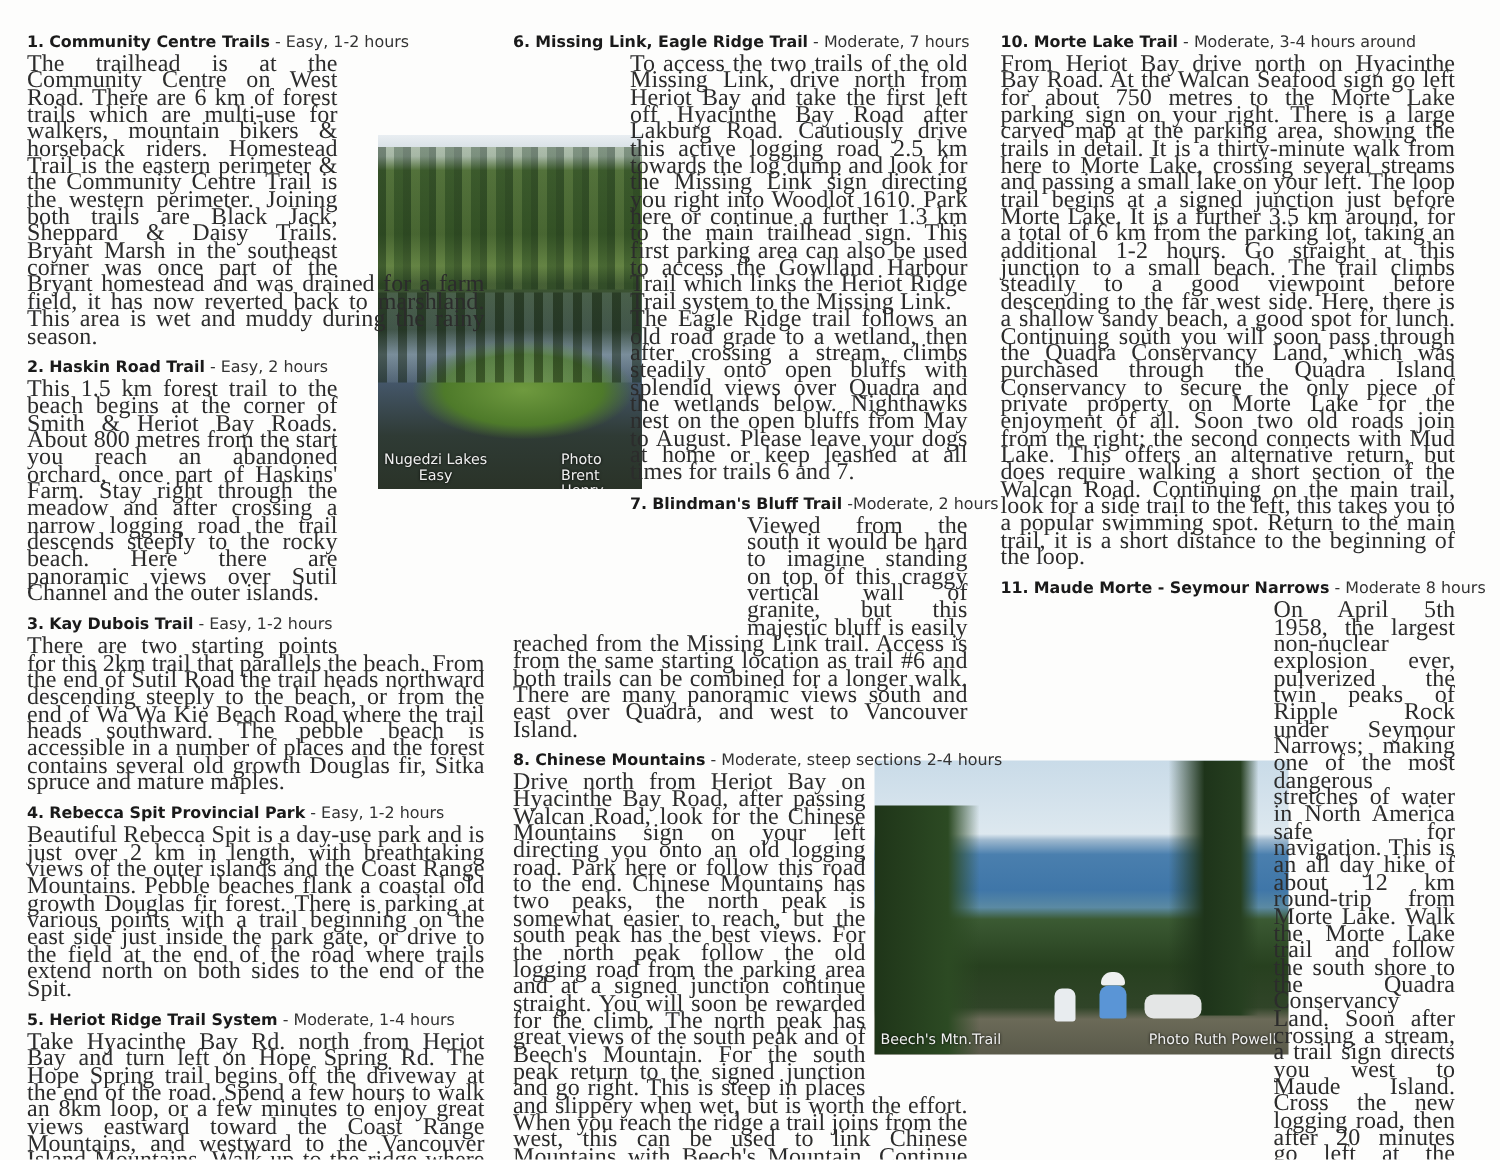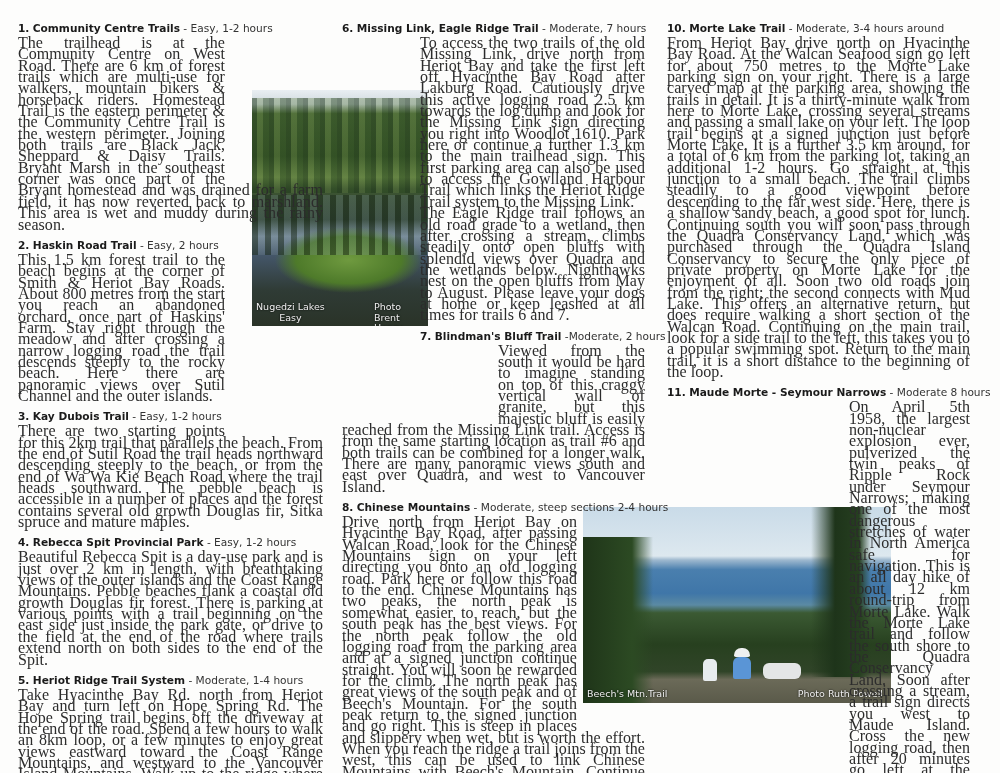--- a/index.html
+++ b/index.html
@@ -45,21 +45,21 @@
     #photo1 .trees {
       position: absolute; left: 0; top: 8px; width: 100%; height: 95px;
       background:
         repeating-linear-gradient(90deg, rgba(30,55,25,0.55) 0 5px, rgba(90,120,60,0.35) 5px 11px, rgba(40,70,30,0.5) 11px 17px);
     }
     #photo1 .refl {
       position: absolute; left: 0; top: 105px; width: 100%; height: 60px;
       background:
         repeating-linear-gradient(90deg, rgba(30,45,30,0.55) 0 6px, rgba(120,140,150,0.25) 6px 13px);
     }
-    #photo2 { left: 583px; top: 507px; width: 308px; height: 196px;
+    #photo2 { left: 583px; top: 507px; width: 276px; height: 196px;
       background:
         linear-gradient(to bottom, #c9dbe8 0%, #dde8ef 25%, #9fb9cf 27%, #4a7fae 32%, #3f76a8 44%, #5b8aa3 50%, #3b5a33 54%, #27401f 70%, #304428 84%, #6b6a58 88%, #5a5a4a 100%);
       text-align: center;
     }
     #photo2 .leftTrees {
       position: absolute; left: 0; top: 30px; width: 70px; height: 166px;
       background: linear-gradient(to right, #1f3519, #2c4a23 70%, rgba(44,74,35,0));
     }
     #photo2 .rightTree {
       position: absolute; right: 20px; top: 0; width: 60px; height: 170px;

